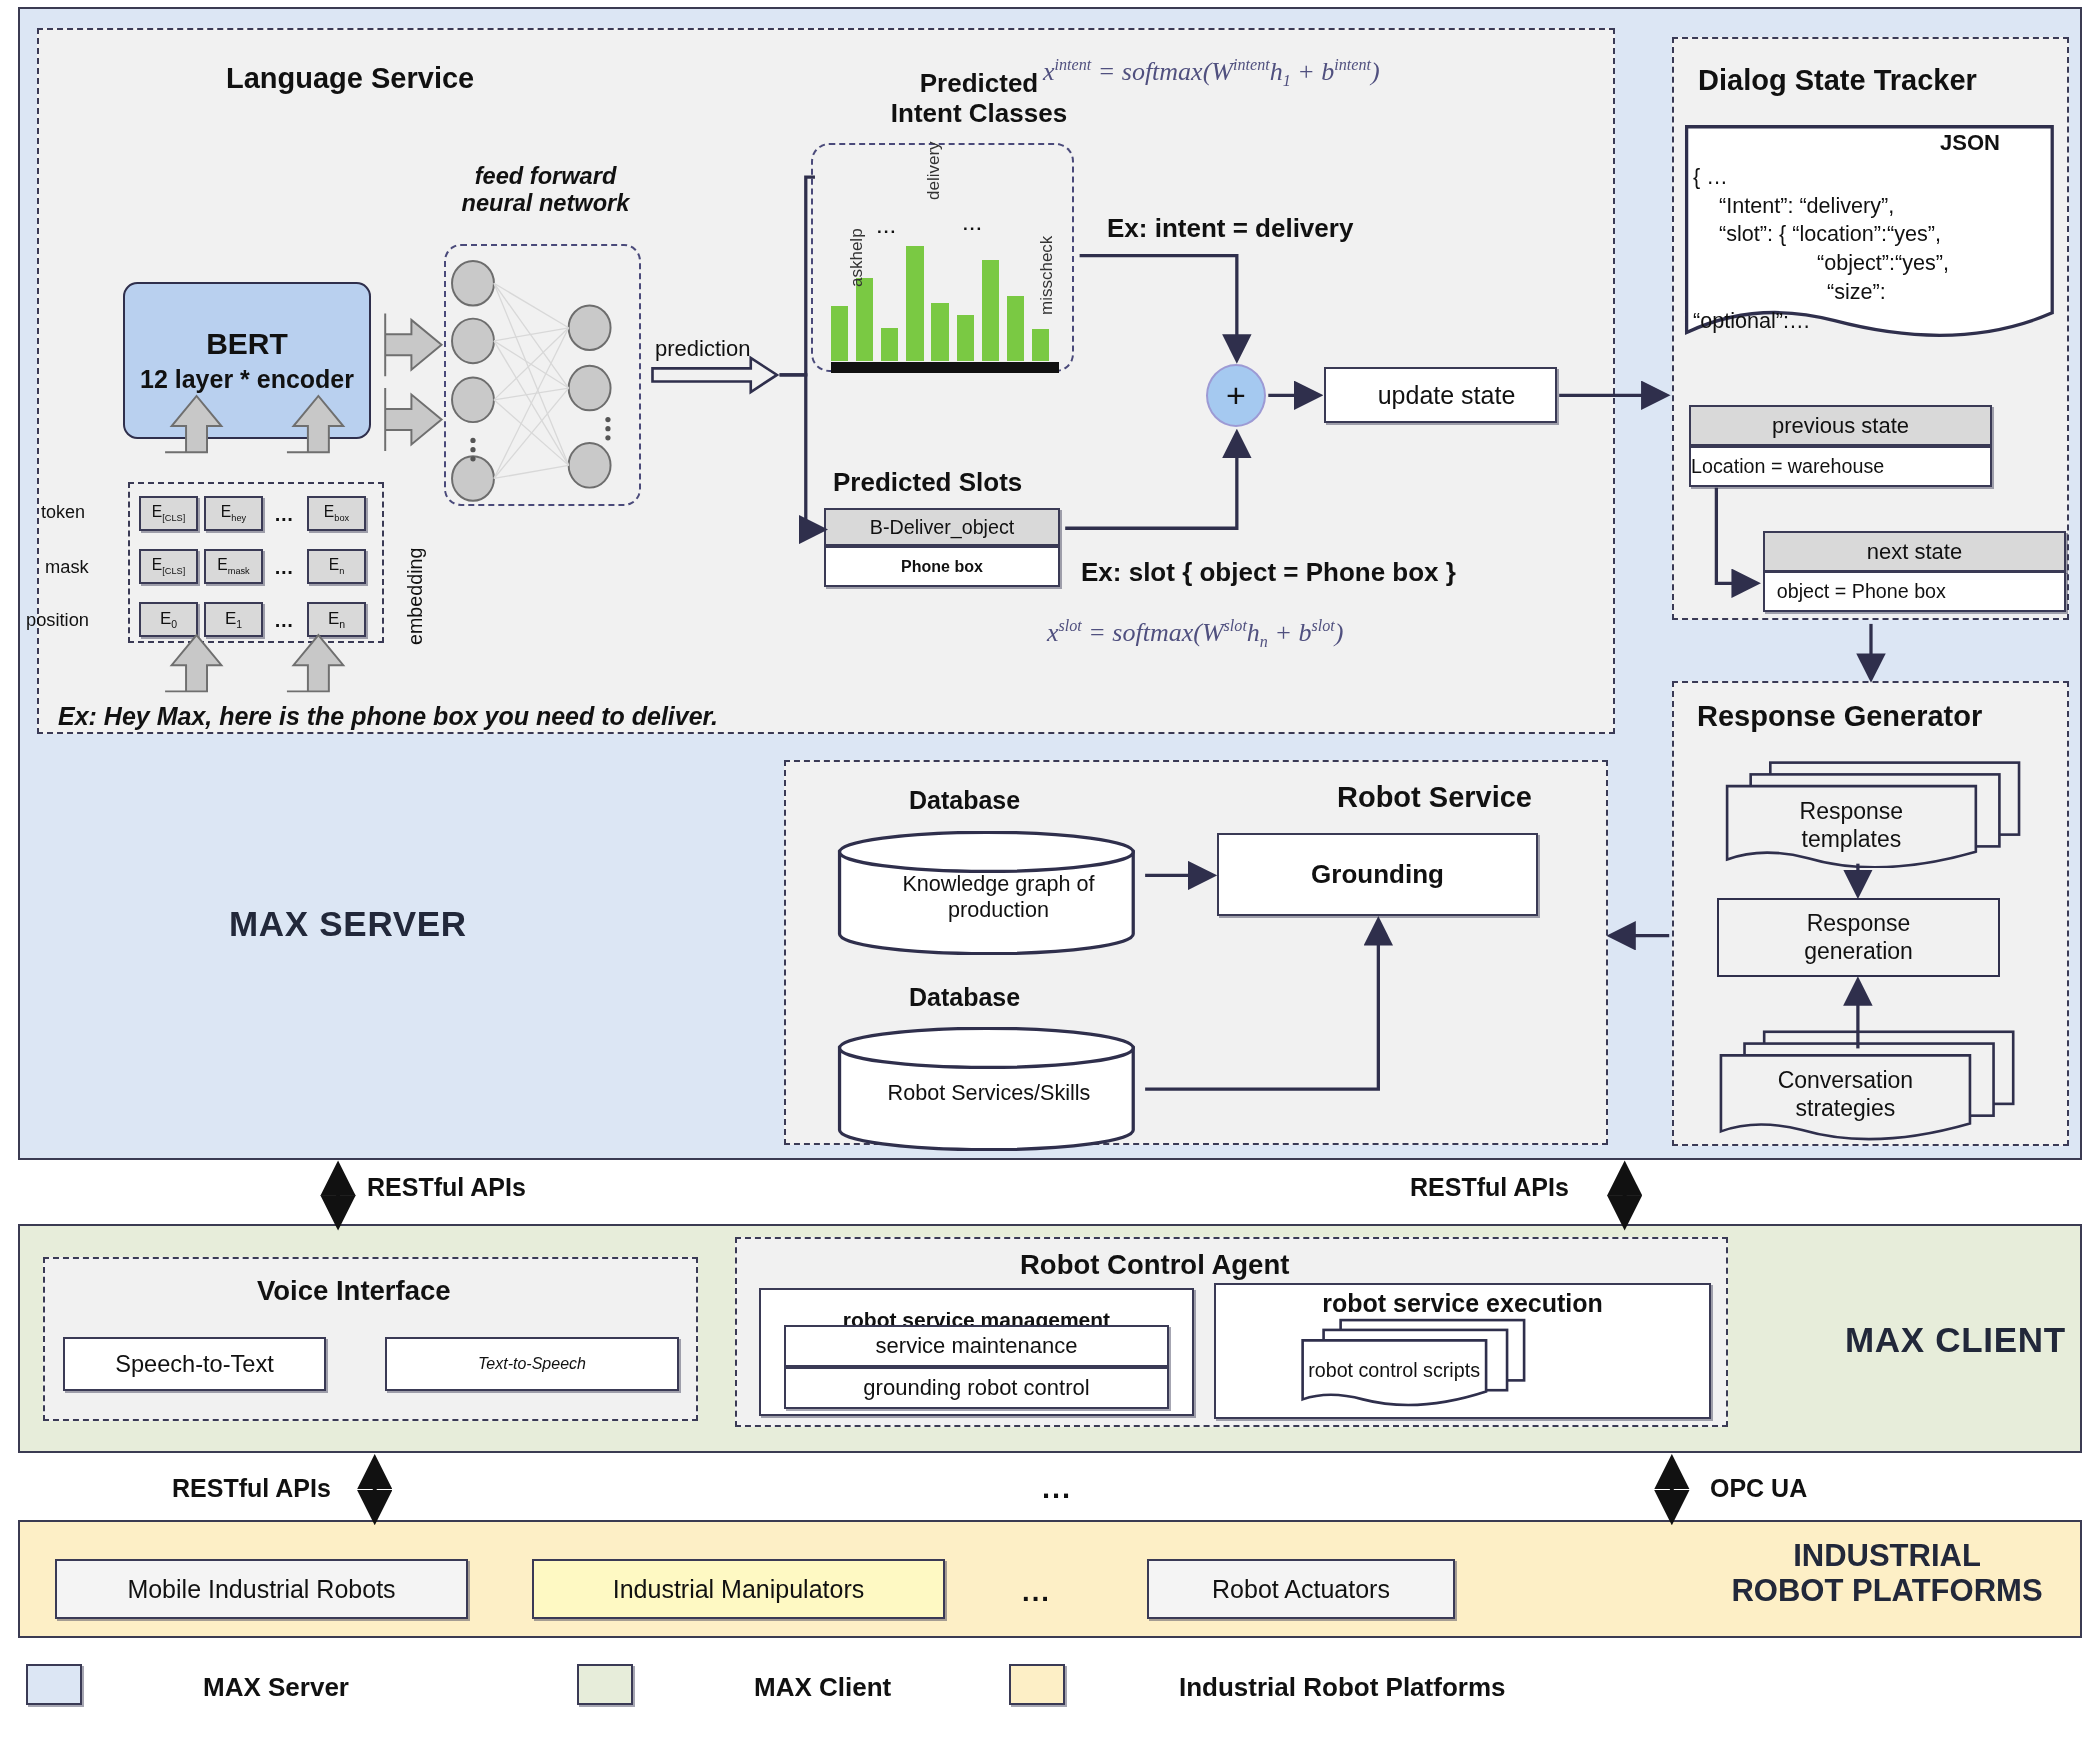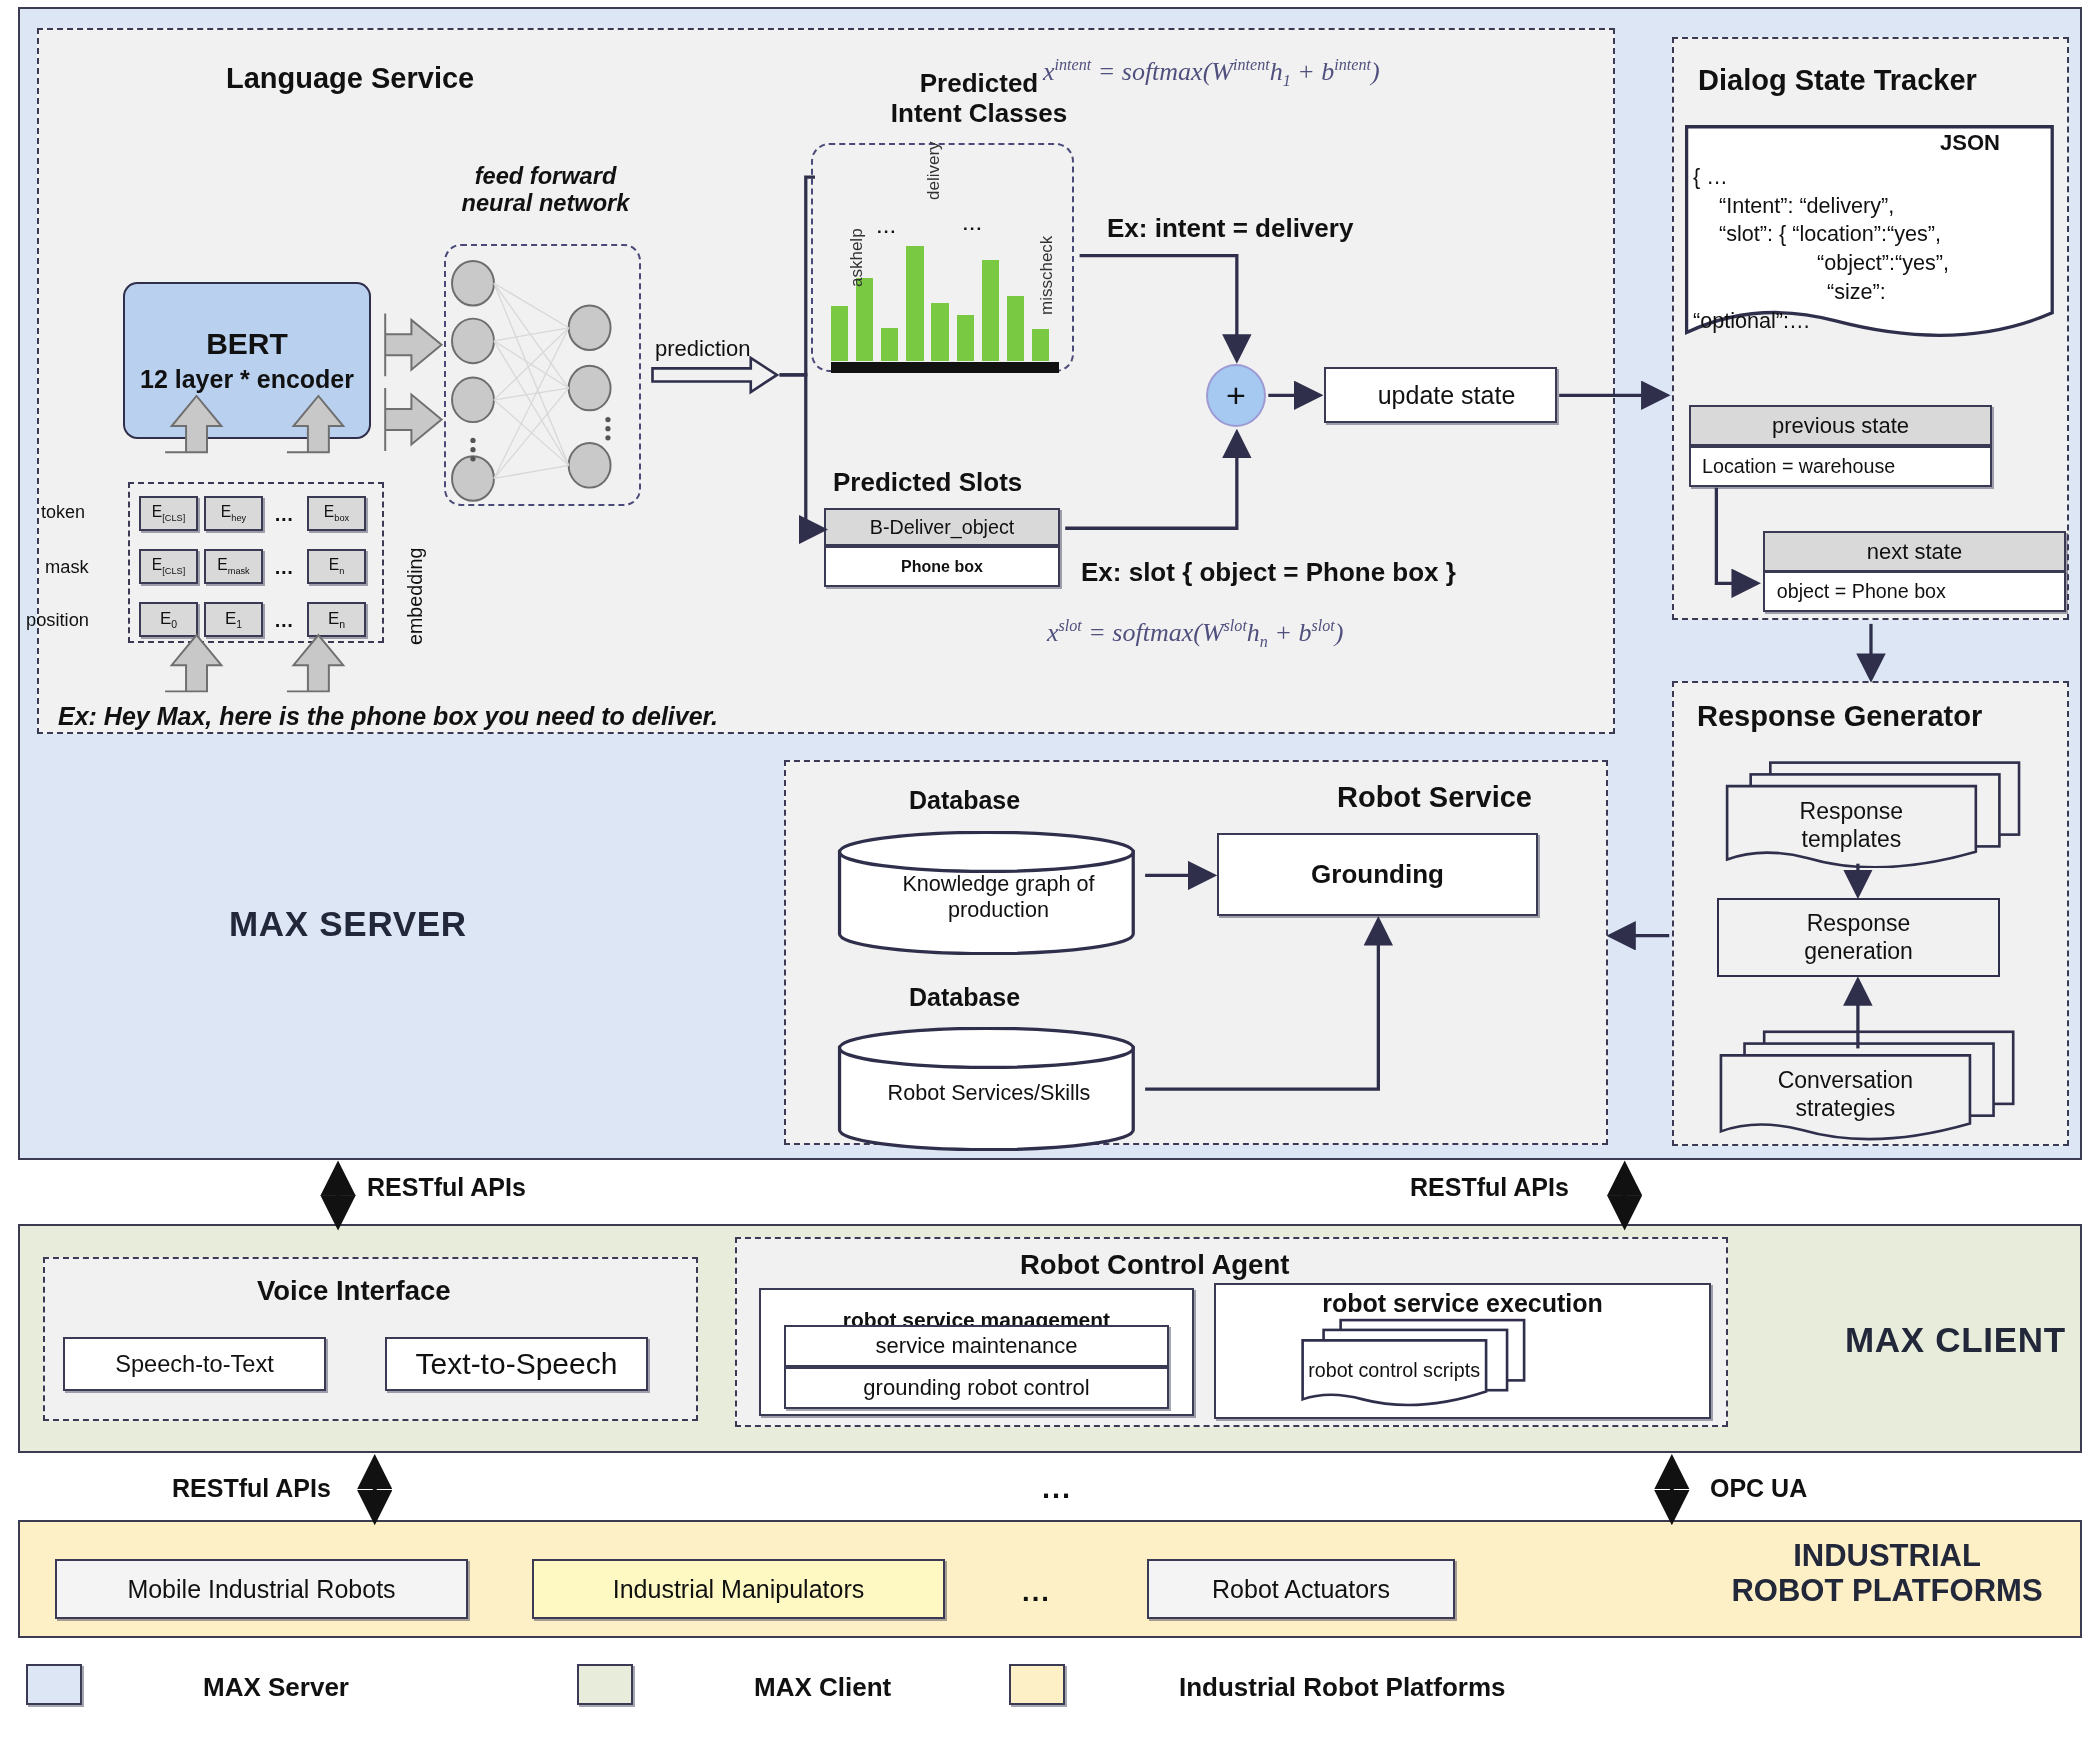--- a/index.html
+++ b/index.html
@@ -180,21 +180,21 @@
 <div class="abs" style="left:1693px; top:163px; width:373px; font-size:21.6px; line-height:1.33;">
   <div style="text-align:left">{   …</div>
   <div style="padding-left:26px">“Intent”: “delivery”,</div>
   <div style="padding-left:26px">“slot”: { “location”:“yes”,</div>
   <div style="padding-left:124px">“object”:“yes”,</div>
   <div style="padding-left:134px">“size”:</div>
   <div style="text-align:left">“optional”:…</div>
 </div>
 
 <div class="abs box box-grey" style="left:1689px; top:405px; width:303px; height:41px; font-size:22px;">previous state</div>
-<div class="abs box" style="left:1689px; top:446px; width:303px; height:41px; font-size:19.7px; justify-content:flex-start; padding-left:11px;">Location = warehouse</div>
+<div class="abs box" style="left:1689px; top:446px; width:303px; height:41px; font-size:19.7px; justify-content:flex-start; padding-left:0;">Location = warehouse</div>
 
 <div class="abs box box-grey" style="left:1763px; top:531px; width:303px; height:41px; font-size:22px;">next state</div>
 <div class="abs box" style="left:1763px; top:571px; width:303px; height:41px; font-size:19.7px; justify-content:flex-start; padding-left:11.8px;">object = Phone box</div>
 
 <div class="abs dashed grey-panel" style="left:784px; top:760px; width:824px; height:385px;"></div>
 <div class="abs ttl" style="left:1337px; top:781px; font-size:29px;">Robot Service</div>
 
 <div class="abs ttl" style="left:909px; top:786px; font-size:25px;">Database</div>
 <svg class="abs" width="308" height="124" style="left:835px; top:831px;" viewBox="0 0 470 190">
   <path d="M6 32 V158 a225 30 0 0 0 450 0 V32 Z" fill="#ffffff" stroke="#2f2f4c" stroke-width="5"></path>
@@ -251,21 +251,21 @@
 <div class="abs" style="left:172px; top:1474px; font-size:25px; font-weight:bold;">RESTful APIs</div>
 <div class="abs" style="left:1710px; top:1474px; font-size:25px; font-weight:bold;">OPC UA</div>
 <div class="abs dots" style="left:1042px; top:1472px; font-size:29px; font-weight:bold;">...</div>
 
 <div class="abs band-client"></div>
 <div class="abs" style="left:1845px; top:1320px; font-size:35px; font-weight:bold; color:#22283a; letter-spacing:0.7px;">MAX CLIENT</div>
 
 <div class="abs dashed grey-panel" style="left:43px; top:1257px; width:655px; height:164px;"></div>
 <div class="abs ttl" style="left:257px; top:1275px; font-size:27.5px;">Voice Interface</div>
 <div class="abs box" style="left:63px; top:1337px; width:263px; height:54px; font-size:23.6px;">Speech-to-Text</div>
-<div class="abs box" style="left:385px; top:1337px; width:263px; height:54px; font-size:30px;">Text-to-Speech</div>
+<div class="abs box" style="left:385px; top:1337px; width:294px; height:54px; font-size:16px;font-style:italic;">Text-to-Speech</div>
 
 <div class="abs dashed grey-panel" style="left:735px; top:1237px; width:993px; height:190px;"></div>
 <div class="abs ttl" style="left:1020px; top:1249px; font-size:27.5px;">Robot Control Agent</div>
 
 <div class="abs box" style="left:759px; top:1288px; width:435px; height:128px; align-items:flex-start; justify-content:center;">
   <div style="font-size:21px; font-weight:bold; margin-top:18px;">robot service management</div>
 </div>
 <div class="abs box" style="left:784px; top:1325px; width:385px; height:42px; font-size:22px;">service maintenance</div>
 <div class="abs box" style="left:784px; top:1367px; width:385px; height:42px; font-size:22px;">grounding robot control</div>
 

